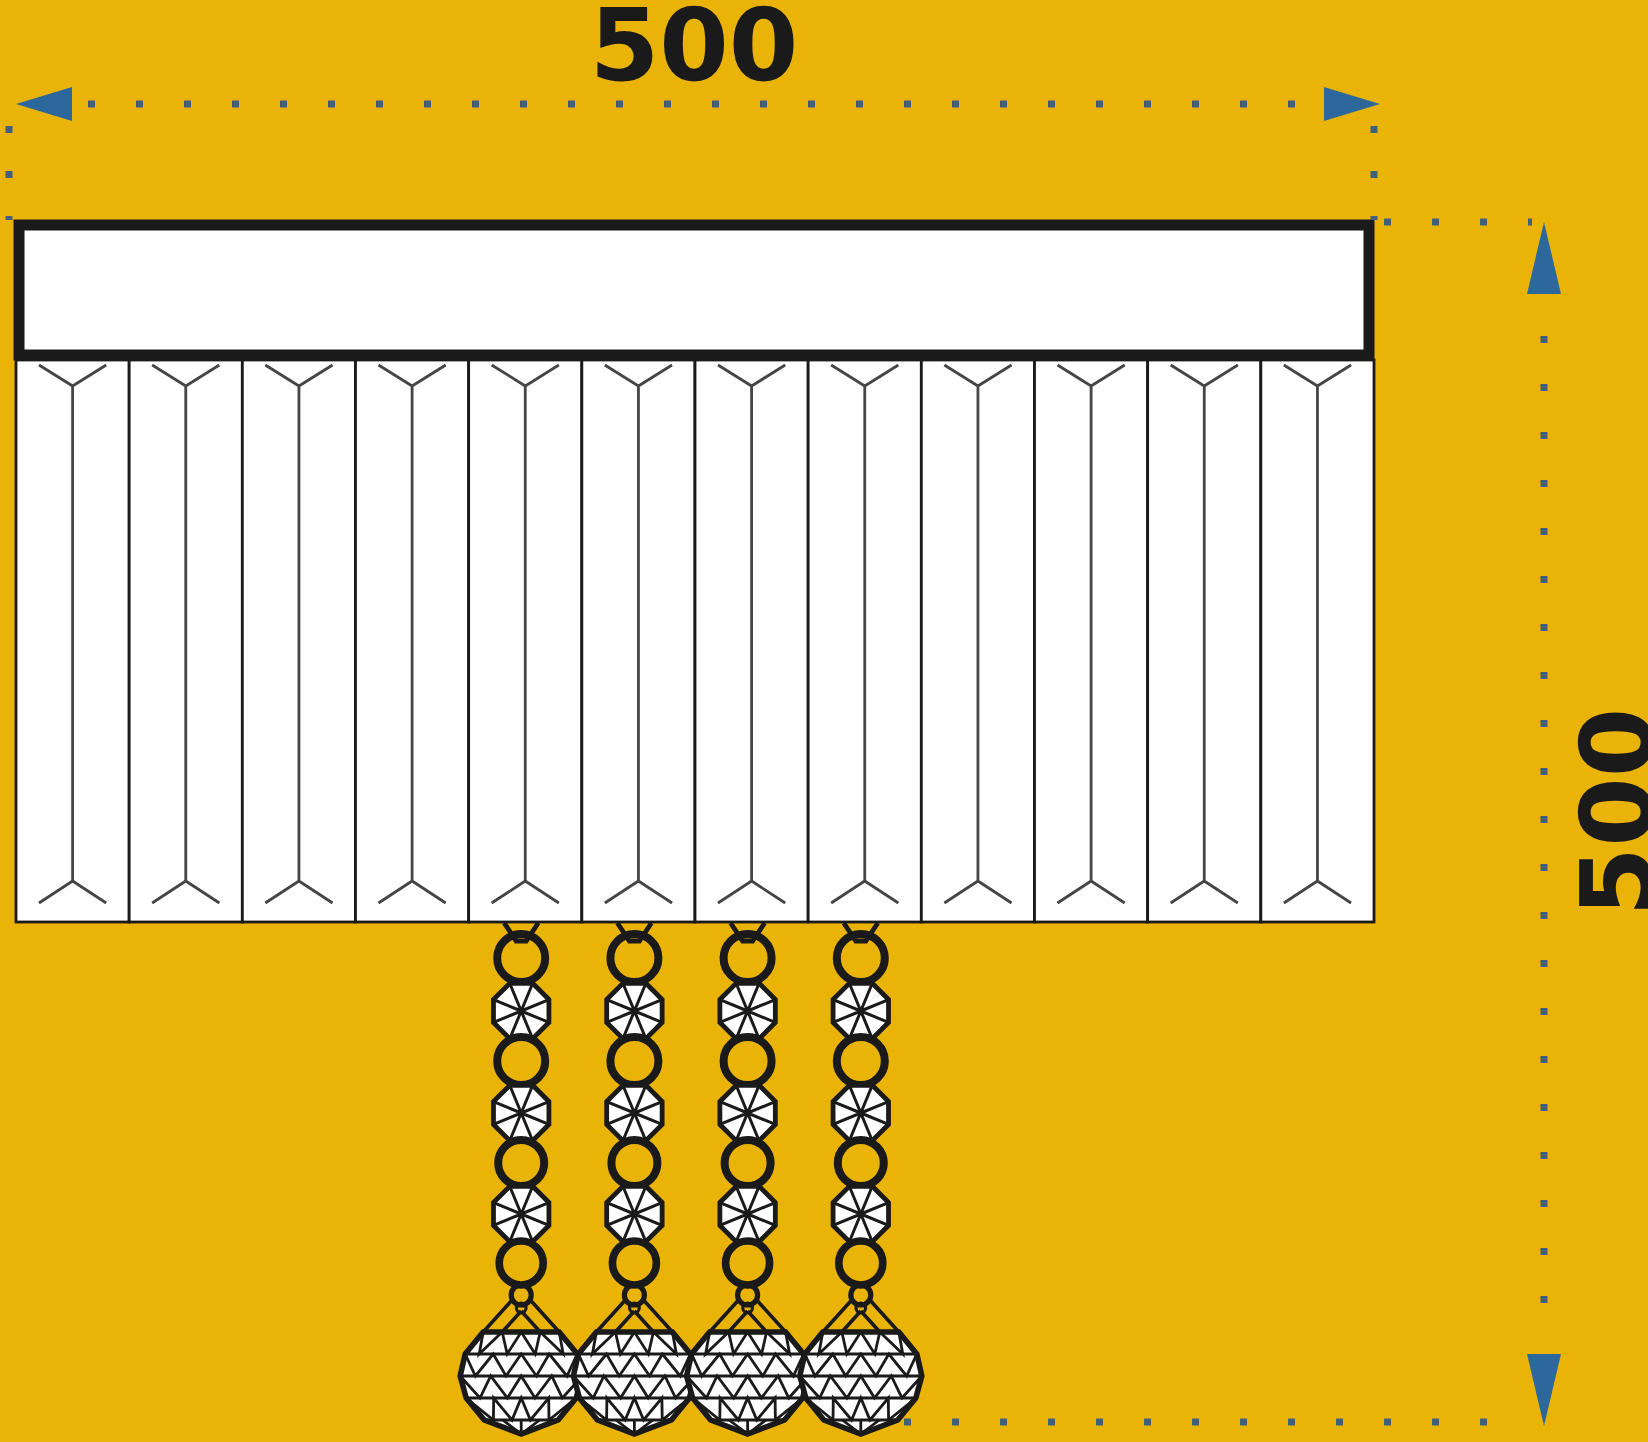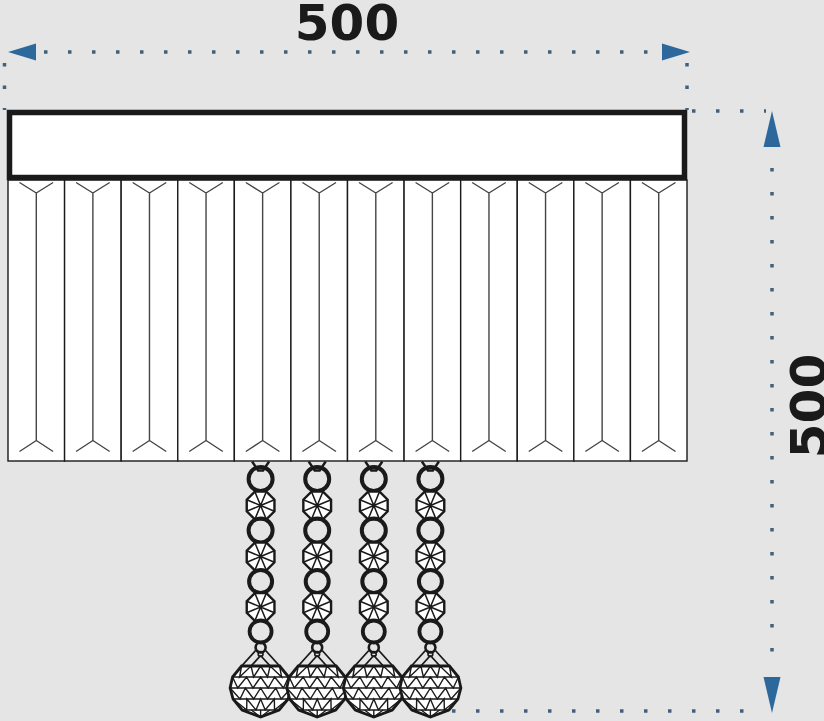--- a/index.html
+++ b/index.html
@@ -1,16 +1,16 @@
 <!DOCTYPE html>
 <html><head>
 <meta charset="utf-8">
 <style>
   html,body{margin:0;padding:0;background:#ffffff;}
-  .stage{width:824px;height:721px;position:relative;background:#e5e5e5;overflow:hidden;}
+  .stage{width:824px;height:721px;position:relative;background:#eab308;overflow:hidden;}
   svg{display:block;}
   text{font-family:"DejaVu Sans","Liberation Sans",sans-serif;font-weight:600;}
 </style>
 </head>
 <body>
 
 <div class="stage">
 <svg width="824" height="721" viewBox="0 0 824 721">
 
   <defs>

